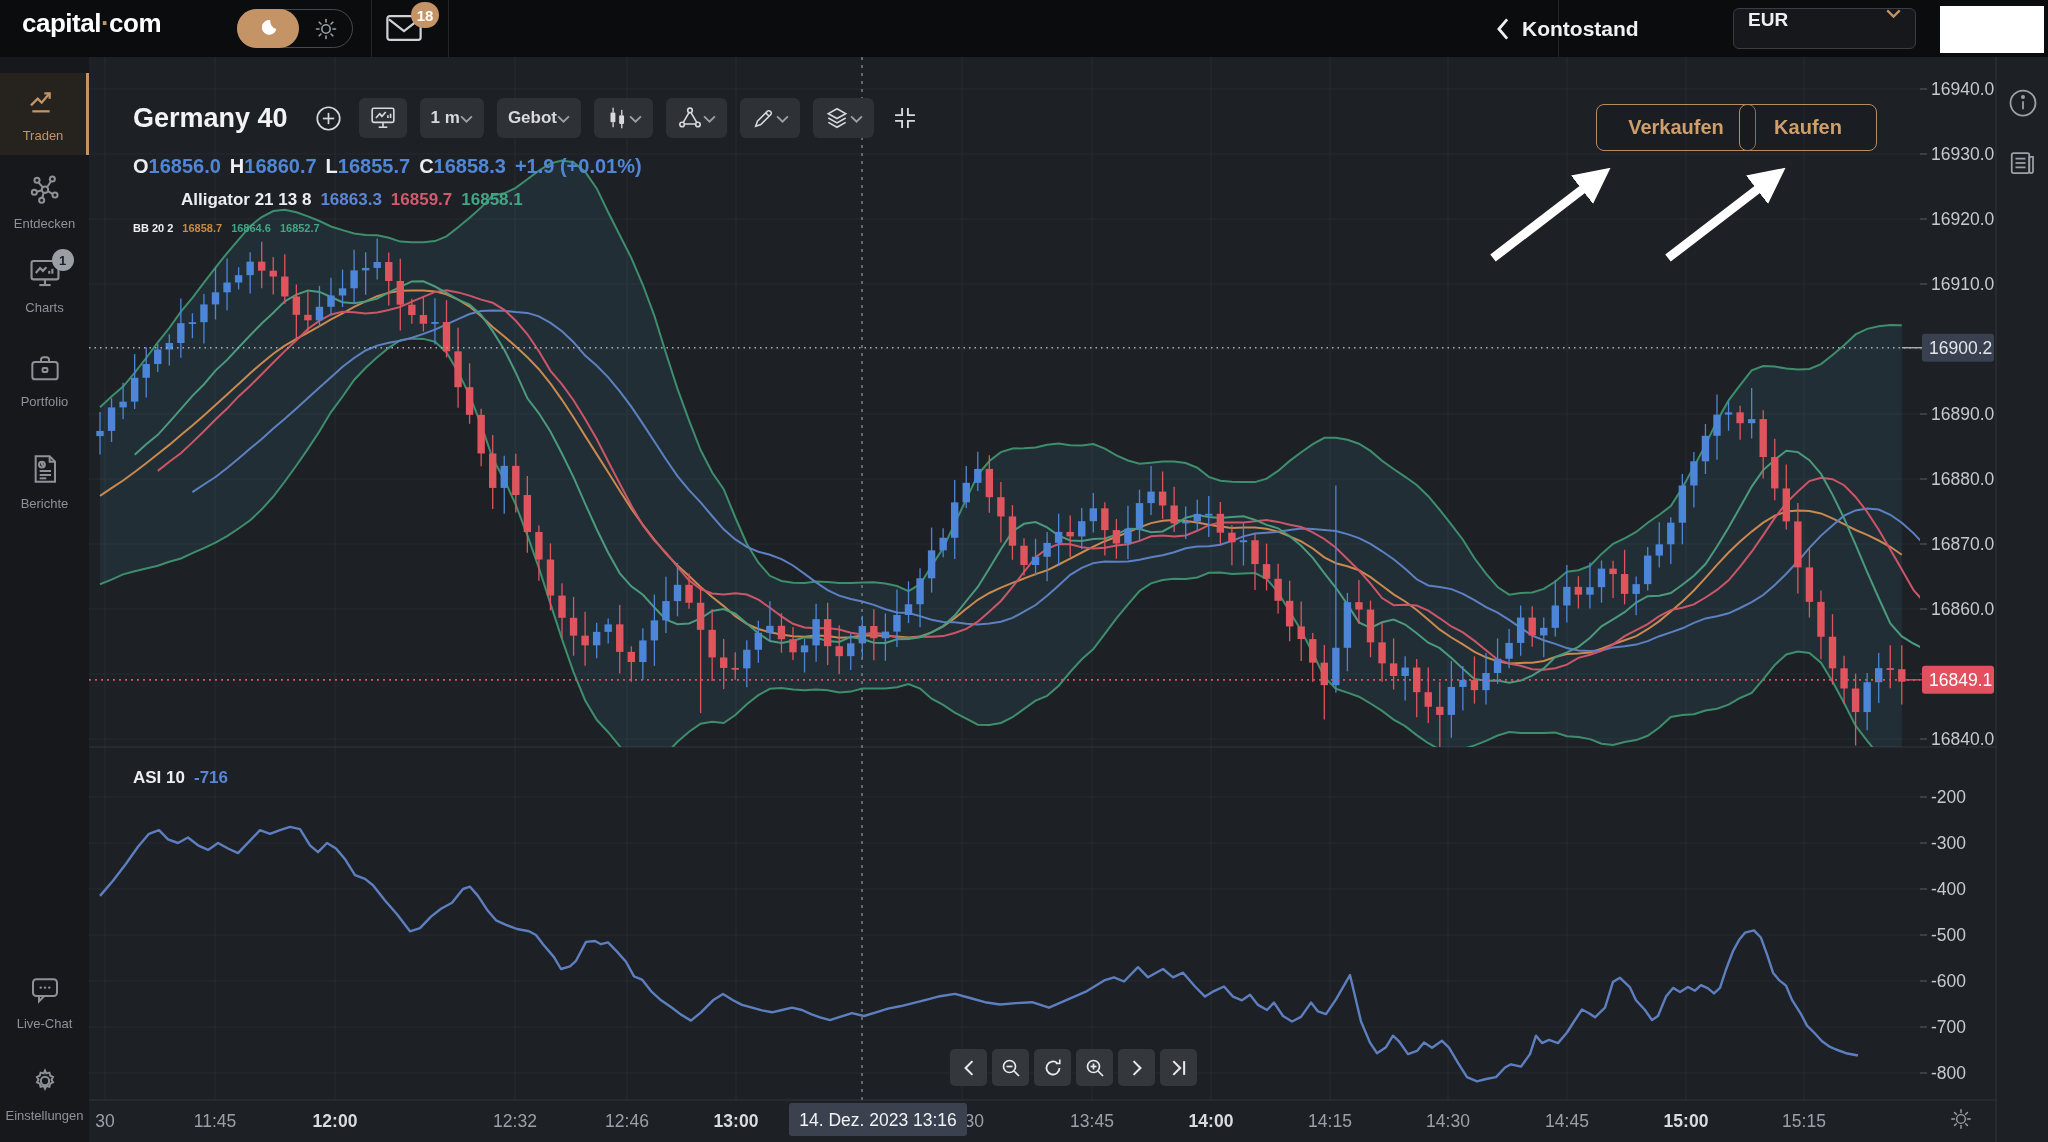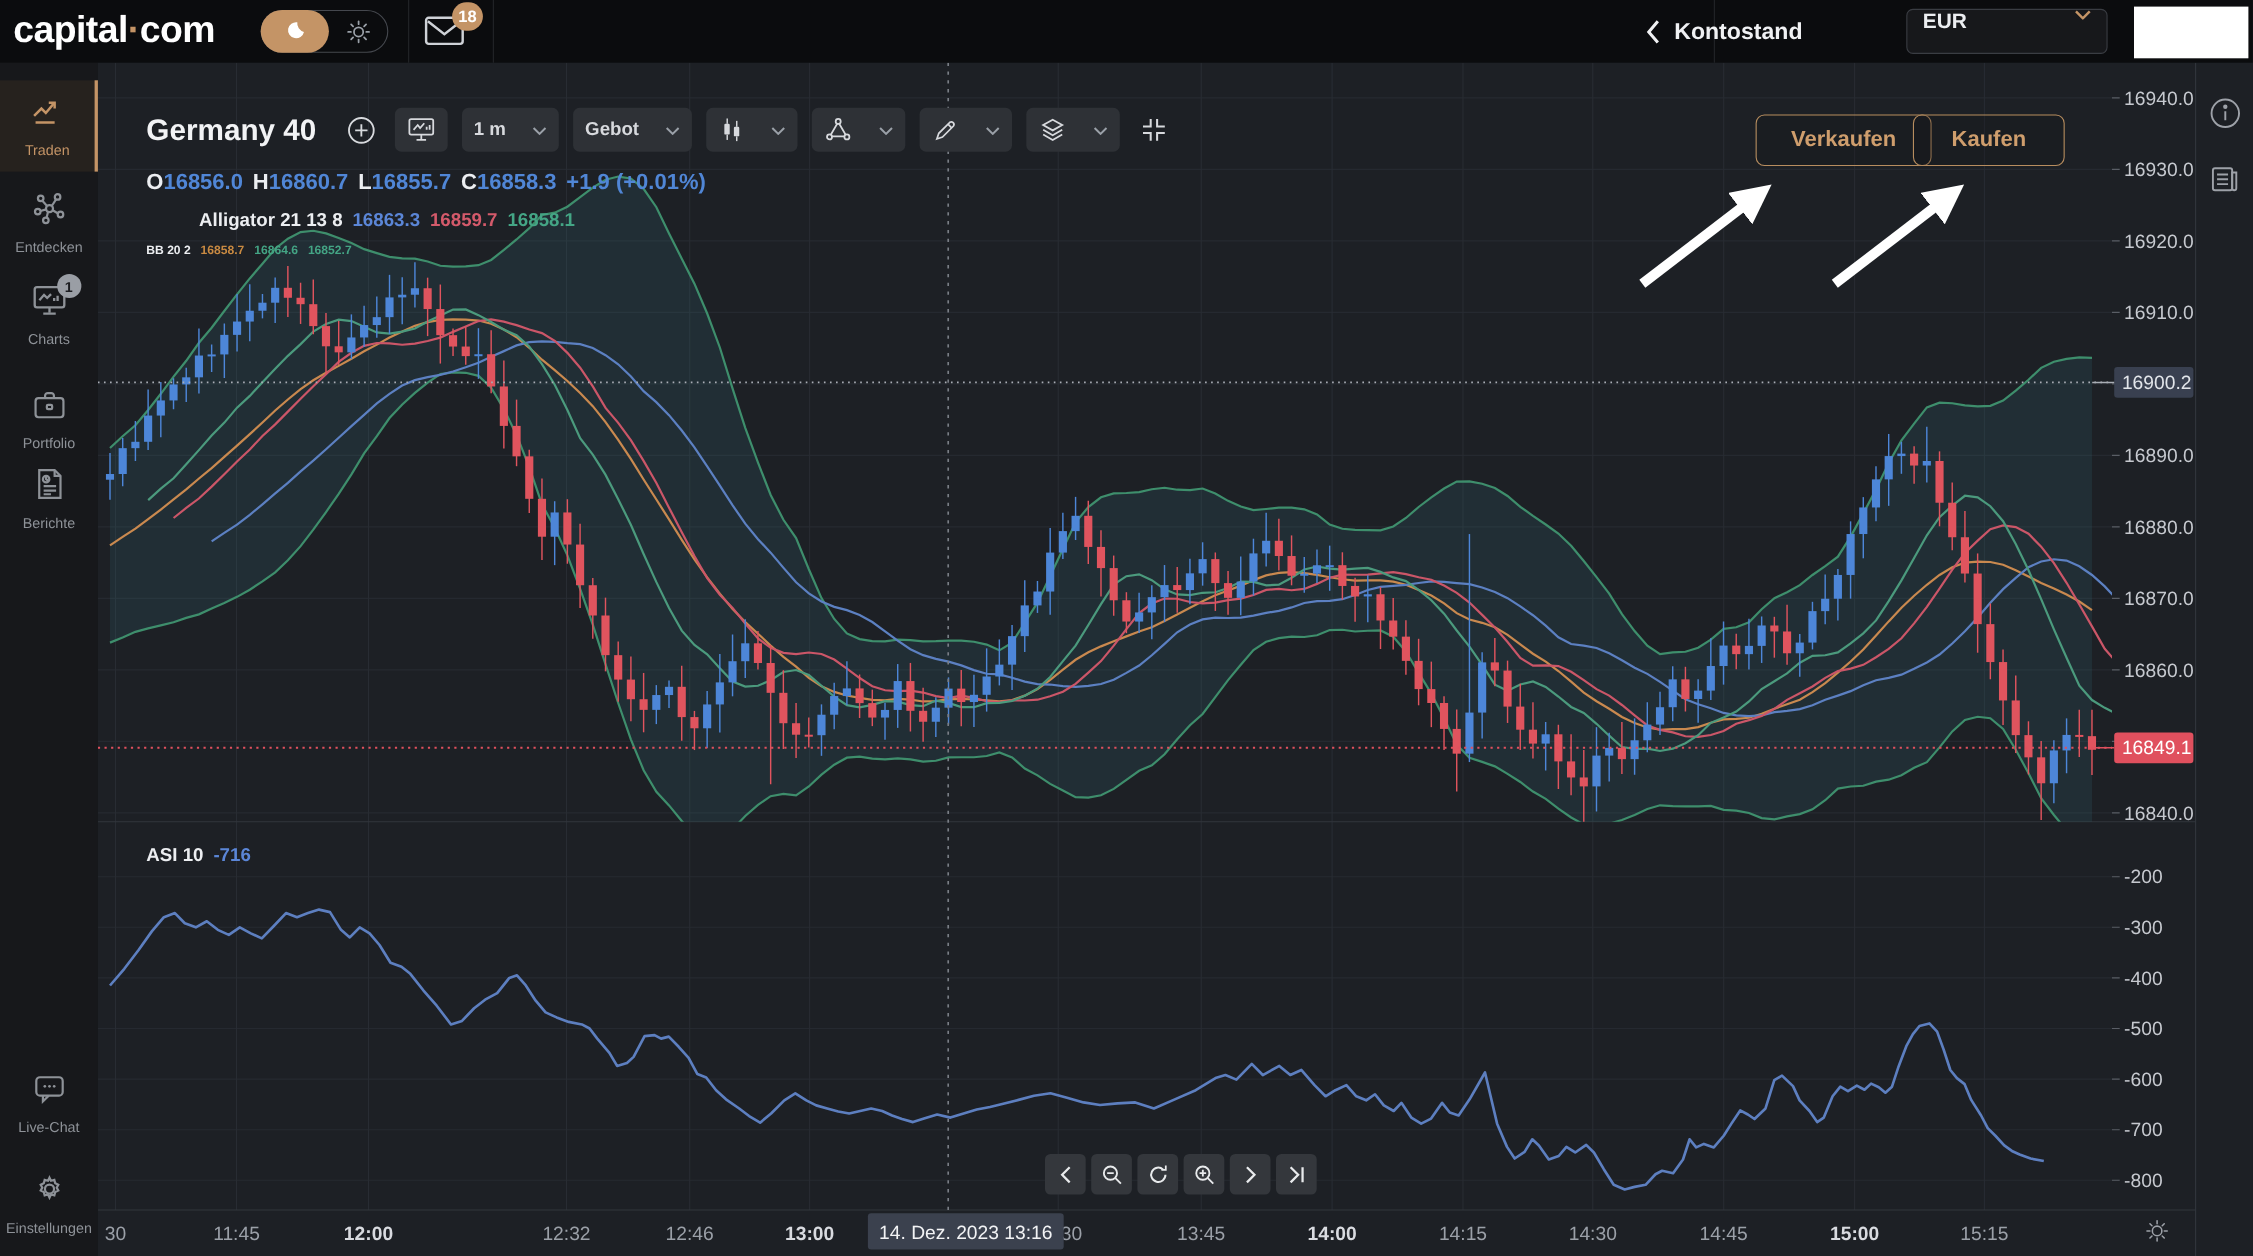--- a/index.html
+++ b/index.html
@@ -2,42 +2,42 @@
 <html><head>
 <meta charset="utf-8">
 <style>
   * { margin:0; padding:0; box-sizing:border-box; }
   html,body { width:2048px; height:1142px; background:#1d2025; overflow:hidden;
     font-family:"Liberation Sans", sans-serif; -webkit-font-smoothing:antialiased; }
 
   
   #topbar { position:absolute; left:0; top:0; width:2048px; height:57px; background:#0b0c0e; z-index:30; }
   .tb-divider { position:absolute; top:0; width:1px; height:57px; background:#232529; }
-  #logo { position:absolute; left:12px; top:8px; font-size:34px; font-weight:bold; color:#ffffff; letter-spacing:-0.5px;text-align:center; }
+  #logo { position:absolute; left:22px; top:8px; font-size:26px; font-weight:bold; color:#ffffff; letter-spacing:-0.5px;text-align:center; }
   #logo .dot { color:#c49466; }
   #theme-toggle { position:absolute; left:237px; top:9px; width:116px; height:39px; border:1px solid #45484e; border-radius:20px; display:flex; align-items:center; }
   #toggle-moon { width:62px; height:39px; margin:-1px 0 0 -1px; background:#c49466; border-radius:20px; display:flex; align-items:center; justify-content:center; }
   #toggle-sun { flex:1; display:flex; align-items:center; justify-content:center; }
   #mail-wrap { position:absolute; left:385px; top:12px; width:44px; height:36px; }
   #mail-badge { position:absolute; left:26px; top:-10px; min-width:28px; height:26px; background:#c49466; border-radius:14px; color:#fff; font-size:15px; font-weight:bold; display:flex; align-items:center; justify-content:center; padding:0 4px; }
   #kontostand { position:absolute; left:1496px; top:0; height:57px; display:flex; align-items:center; gap:12px; color:#f0f1f3; font-size:21px; font-weight:bold; }
   #eur-select { position:absolute; left:1733px; top:8px; width:183px; height:41px; background:#17181b; border:1px solid #3a3d43; border-radius:6px; display:flex; justify-content:space-between; padding:0 14px; color:#eceef1; font-size:19px; font-weight:bold; }
   #balance-redacted { position:absolute; left:1940px; top:6px; width:104px; height:47px; background:#ffffff; }
 
   
   #sidebar { position:absolute; left:0; top:57px; width:89px; height:1085px; background:#17181b; z-index:25; }
   .sb-item { position:absolute; left:0; width:89px; display:flex; flex-direction:column; align-items:center; gap:7px; color:#8e9298; cursor:pointer; }
   .sb-item .lbl { font-size:13px; }
   .sb-item.active { background:#26221e; color:#c49466; padding:14px 0 12px; border-right:3px solid #c49466; }
   .sb-badge { position:absolute; background:#9a9ea5; color:#1b1c20; font-size:13px; font-weight:bold; width:22px; height:22px; border-radius:11px; display:flex; align-items:center; justify-content:center; }
 
   
   #chart-toolbar { position:absolute; left:133px; top:97px; height:42px; display:flex; align-items:center; gap:13px; z-index:20; }
   #symbol-title { font-size:27px; font-weight:bold; color:#f2f3f5; margin-right:10px; }
-  .tool-pill { height:40px; background:#2e3136; border-radius:6px; display:flex; align-items:center; justify-content:flex-end; gap:24px; padding:0 11px; color:#d7d9dd; font-size:17px; font-weight:bold; cursor:pointer; }
+  .tool-pill { height:40px; background:#2e3136; border-radius:6px; display:flex; align-items:center; justify-content:flex-end; gap:0; padding:0 11px; color:#d7d9dd; font-size:17px; font-weight:bold; cursor:pointer; }
   .tool-plain { height:40px; display:flex; align-items:center; justify-content:center; padding:0 4px; cursor:pointer; color:#d7d9dd; }
   .chev { margin-top:2px; }
 
   
   .legend-row { position:absolute; left:133px; display:flex; align-items:center; gap:9px; z-index:18; white-space:nowrap; }
   #legend-ohlc { top:155px; font-size:20px; font-weight:bold; color:#eceef1; }
   #legend-ohlc .v { color:#5086d6; }
   #legend-alligator { top:190px; font-size:17px; font-weight:bold; color:#eceef1;margin-left:48px; }
   #legend-bb { top:222px; font-size:11px; font-weight:bold; color:#eceef1; }
   #legend-asi { top:768px; font-size:17px; font-weight:bold; color:#eceef1; }
@@ -594,21 +594,21 @@
       <span class="lbl">Charts</span>
     </div>
     <div class="sb-item" style="top: 296px;">
       <span style="position: relative;"><svg width="32" height="30" viewBox="0 0 24 22" fill="none" stroke="currentColor" stroke-width="1.5">
           <rect x="2.5" y="6.5" width="19" height="13" rx="2"></rect>
           <path d="M9 6.5 V4.8 A1.8 1.8 0 0 1 10.8 3 h2.4 A1.8 1.8 0 0 1 15 4.8 V6.5"></path>
           <rect x="10.2" y="11" width="3.6" height="3" rx="0.8"></rect>
         </svg></span>
       <span class="lbl">Portfolio</span>
     </div>
-    <div class="sb-item" style="top: 367px;">
+    <div class="sb-item" style="top: 396px;">
       <span style="position: relative;"><svg width="30" height="32" viewBox="0 0 22 24" fill="none" stroke="currentColor" stroke-width="1.5">
           <path d="M4 2.5 H14.5 L18.5 6.5 V21.5 H4 Z"></path>
           <path d="M14.5 2.5 V6.5 H18.5"></path>
           <circle cx="8.7" cy="8.7" r="2.2"></circle>
           <path d="M8.7 6.5 V8.7 L10.4 10"></path>
           <line x1="7" y1="13.5" x2="15.5" y2="13.5"></line>
           <line x1="7" y1="16.5" x2="15.5" y2="16.5"></line>
           <line x1="7" y1="19" x2="12" y2="19"></line>
         </svg></span>
       <span class="lbl">Berichte</span>

